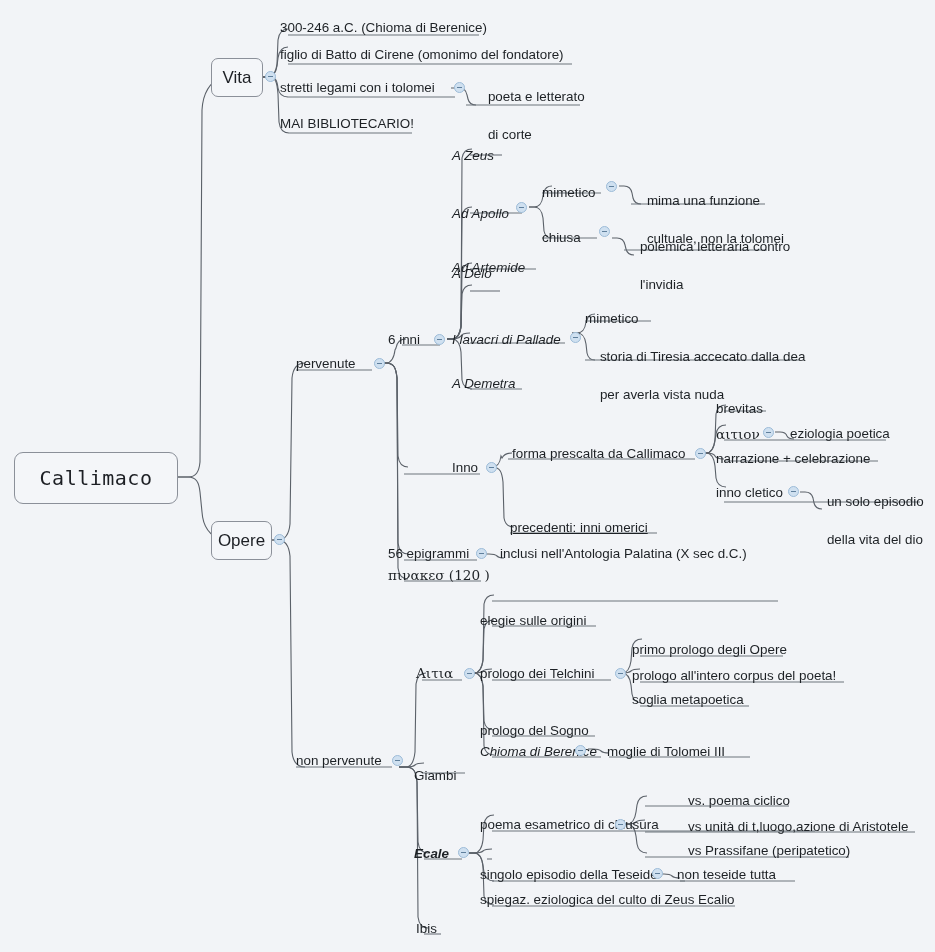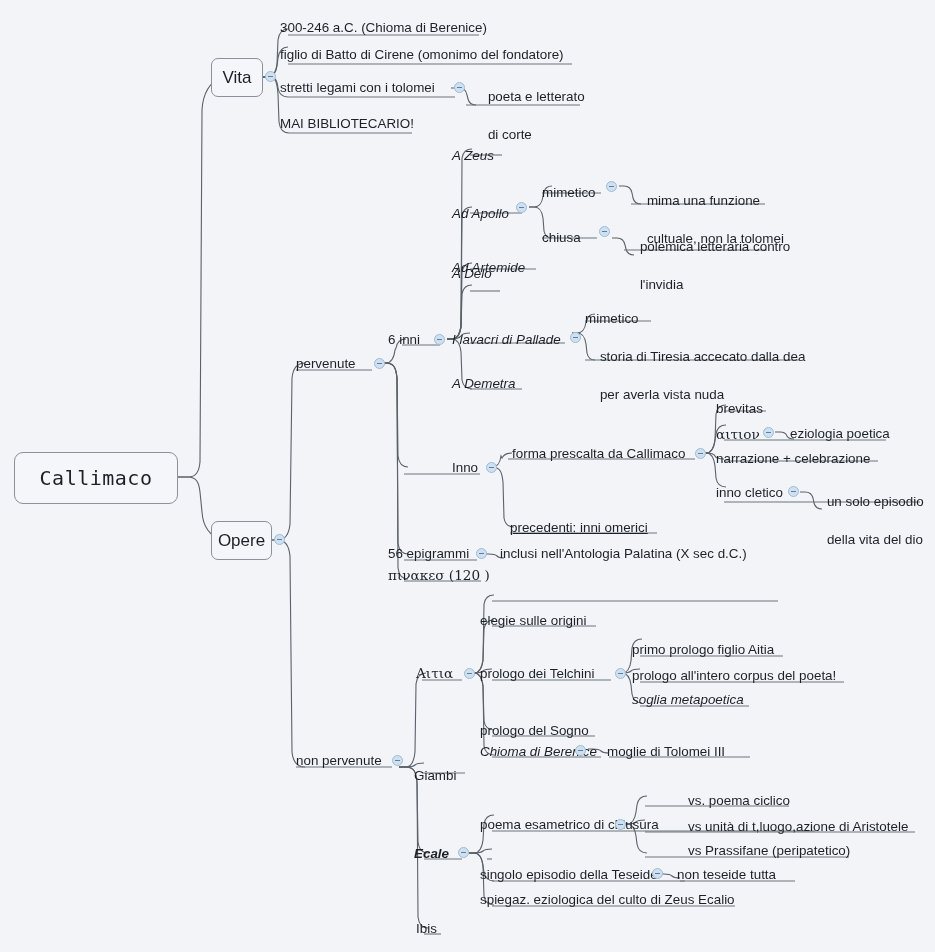--- a/index.html
+++ b/index.html
@@ -289,23 +289,23 @@
   <div class="node" style="left:296px;top:751px;">non pervenute</div>
   <div class="toggle" style="left:392px;top:755px;"></div>
 
   <div class="node greek" style="left:416px;top:664px;">Αιτια</div>
   <div class="toggle" style="left:464px;top:668px;"></div>
 
   <div class="node" style="left:480px;top:611px;">elegie sulle origini</div>
 
   <div class="node" style="left:480px;top:664px;">prologo dei Telchini</div>
   <div class="toggle" style="left:615px;top:668px;"></div>
-  <div class="node" style="left:632px;top:640px;">primo prologo figlio Aitia</div>
+  <div class="node" style="left:632px;top:640px;">primo prologo degli Opere</div>
   <div class="node" style="left:632px;top:666px;">prologo all'intero corpus del poeta!</div>
-  <div class="node" style="left:632px;top:690px;font-style:italic;">soglia metapoetica</div>
+  <div class="node" style="left:632px;top:690px;">soglia metapoetica</div>
 
   <div class="node" style="left:480px;top:721px;">prologo del Sogno</div>
   <div class="node italic" style="left:480px;top:742px;">Chioma di Berenice</div>
   <div class="toggle" style="left:575px;top:745px;"></div>
   <div class="node" style="left:607px;top:742px;">moglie di Tolomei III</div>
 
   <div class="node" style="left:414px;top:766px;">Giambi</div>
 
   <div class="node bolditalic" style="left:414px;top:844px;">Ecale</div>
   <div class="toggle" style="left:458px;top:847px;"></div>

